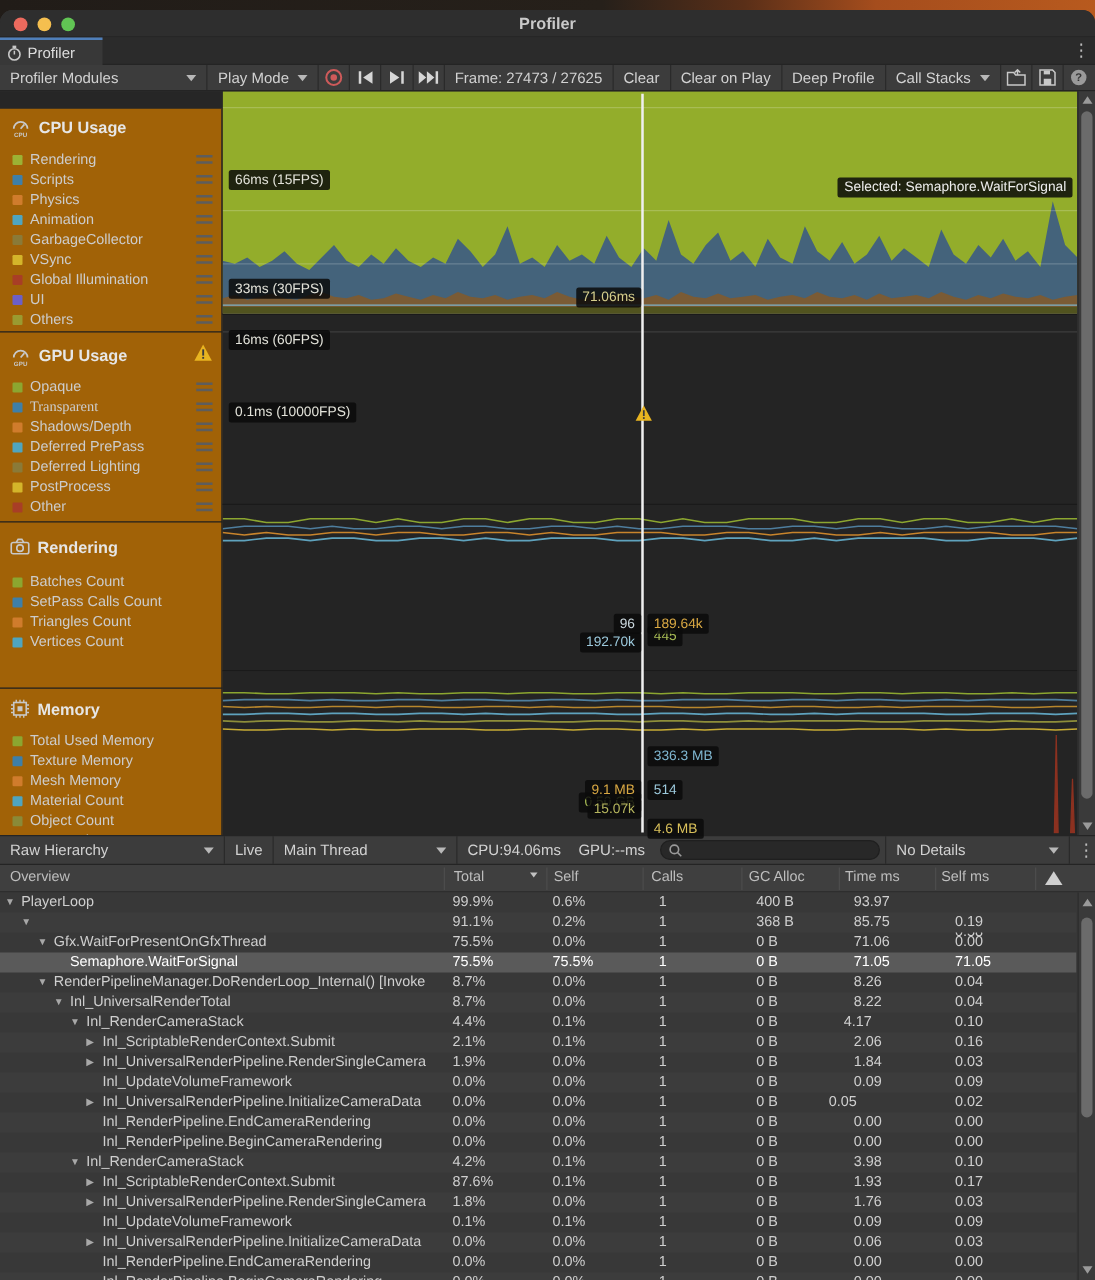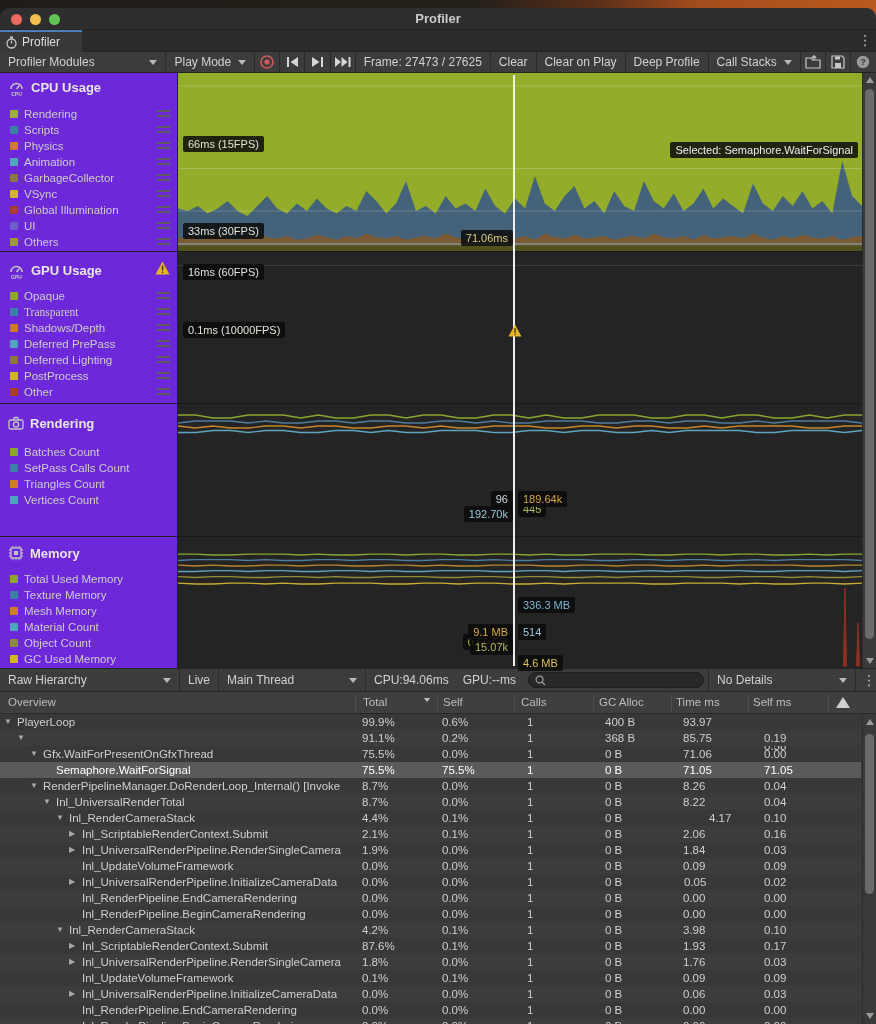--- a/index.html
+++ b/index.html
@@ -29,21 +29,21 @@
     border-bottom:1px solid #242424; display:flex; align-items:stretch; font-size:12px; color:#d2d2d2; }
   .tbtn { display:flex; align-items:center; padding:0 8px; border-right:1px solid #2a2a2a; cursor:pointer; white-space:nowrap; gap:5px; }
   .tbtn.first { width:178px; }
   .caret { width:0; height:0; border-left:4px solid transparent; border-right:4px solid transparent; border-top:5px solid #b8b8b8; margin-left:auto; }
   .caret.inl { margin-left:2px; }
   .icon-btn { display:flex; align-items:center; justify-content:center; width:27px; border-right:1px solid #2a2a2a; cursor:pointer; }
   .spacer { flex:1; }
 
   
   .modules { position:absolute; left:0; top:65px; width:100%; height:595px; background:#262626; }
-  .sidebar { position:absolute; left:0; top:0; width:178px; height:595px; background:#6d28d9; border-right:1px solid #232323; }
+  .sidebar { position:absolute; left:0; top:14px; width:178px; height:595px; background:#a16207; border-right:1px solid #232323; }
   .mod-side { position:absolute; left:0; width:178px; overflow:hidden; border-bottom:1px solid #1f1f1f; }
   .mod-head { position:absolute; left:8px; display:flex; align-items:center; gap:6px; font-size:13px; font-weight:bold; color:#e6e6e6; }
   .legend { position:absolute; left:10px; right:0; }
   .leg-item { position:absolute; left:0; height:15px; display:flex; align-items:center; font-size:11.5px; color:#cccccc; width:168px; }
   .swatch { width:8px; height:8px; border-radius:1px; margin-right:6px; flex:none; }
   .handle { position:absolute; right:8px; width:13px; height:7px;
     border-top:2px solid #5d5d5d; border-bottom:2px solid #5d5d5d; }
 
   .charts { position:absolute; left:178px; top:0; width:684px; height:595px; }
   .chart { position:absolute; left:0; width:684px; border-bottom:1px solid #1a1a1a; background:#242424; overflow:hidden; }
@@ -547,21 +547,21 @@
           <span class="cval" style="left: 683px;">8.22</span>
           <span class="cval" style="left: 764px;">0.04</span>
         </div>
         <div class="trow" style="top: 96px;">
           <span class="arrow" style="left: 56px;">▼</span>
           <span class="cname" style="left: 69px; width: 287px;">Inl_RenderCameraStack</span>
           <span class="cval" style="left: 362px;">4.4%</span>
           <span class="cval" style="left: 442px;">0.1%</span>
           <span class="cval" style="left: 527px;">1</span>
           <span class="cval" style="left: 605px;">0 B</span>
-          <span class="cval" style="left: 709px;">4.17</span>
+          <span class="cval" style="left: 675px;">4.17</span>
           <span class="cval" style="left: 764px;">0.10</span>
         </div>
         <div class="trow odd" style="top: 112px;">
           <span class="arrow" style="left: 69px;">▶</span>
           <span class="cname" style="left: 82px; width: 274px;">Inl_ScriptableRenderContext.Submit</span>
           <span class="cval" style="left: 362px;">2.1%</span>
           <span class="cval" style="left: 442px;">0.1%</span>
           <span class="cval" style="left: 527px;">1</span>
           <span class="cval" style="left: 605px;">0 B</span>
           <span class="cval" style="left: 683px;">2.06</span>
@@ -586,21 +586,21 @@
           <span class="cval" style="left: 683px;">0.09</span>
           <span class="cval" style="left: 764px;">0.09</span>
         </div>
         <div class="trow" style="top: 160px;">
           <span class="arrow" style="left: 69px;">▶</span>
           <span class="cname" style="left: 82px; width: 274px;">Inl_UniversalRenderPipeline.InitializeCameraData</span>
           <span class="cval" style="left: 362px;">0.0%</span>
           <span class="cval" style="left: 442px;">0.0%</span>
           <span class="cval" style="left: 527px;">1</span>
           <span class="cval" style="left: 605px;">0 B</span>
-          <span class="cval" style="left: 684px;">0.05</span>
+          <span class="cval" style="left: 663px;">0.05</span>
           <span class="cval" style="left: 764px;">0.02</span>
         </div>
         <div class="trow odd" style="top: 176px;">
           <span class="cname" style="left: 82px; width: 274px;">Inl_RenderPipeline.EndCameraRendering</span>
           <span class="cval" style="left: 362px;">0.0%</span>
           <span class="cval" style="left: 442px;">0.0%</span>
           <span class="cval" style="left: 527px;">1</span>
           <span class="cval" style="left: 605px;">0 B</span>
           <span class="cval" style="left: 683px;">0.00</span>
           <span class="cval" style="left: 764px;">0.00</span>

